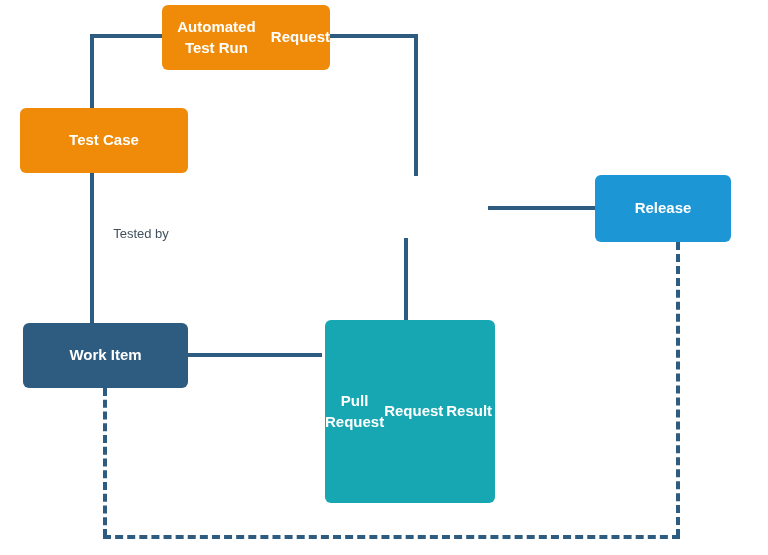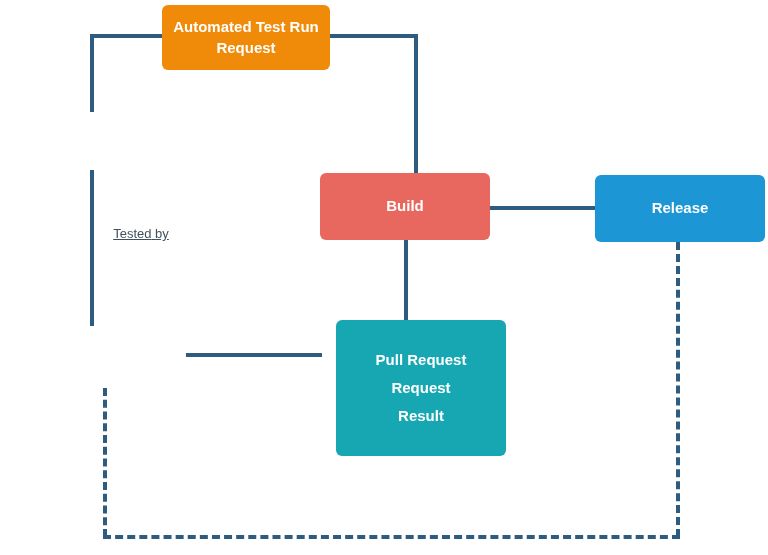--- a/index.html
+++ b/index.html
@@ -14,21 +14,21 @@
     position: relative;
     width: 768px;
     height: 555px;
     background: #ffffff;
     overflow: hidden;
   }
   .node {
     position: absolute;
     border-radius: 6px;
     display: flex;
-    flex-direction: column;
+    flex-direction: row;
     align-items: center;
     justify-content: center;
     color: #ffffff;
     font-weight: bold;
     font-size: 15px;
     line-height: 1.35;
     text-align: center;
     box-sizing: border-box;
     z-index: 3;
   }
@@ -41,29 +41,29 @@
   }
   .n-testcase {
     left: 20px; top: 108px; width: 168px; height: 65px;
     background: #EF8B08;
   }
   .n-build {
     left: 320px; top: 173px; width: 170px; height: 67px;
     background: #E8685F;
   }
   .n-release {
-    left: 595px; top: 175px; width: 170px; height: 67px;
+    left: 595px; top: 175px; width: 136px; height: 67px;
     background: #1C96D4;
   }
   .n-workitem {
     left: 23px; top: 323px; width: 165px; height: 65px;
     background: #2E5C80;
   }
   .n-devgroup {
-    left: 336px; top: 320px; width: 170px; height: 136px;
+    left: 325px; top: 320px; width: 170px; height: 183px;
     background: #17A7B3;
     justify-content: space-around;
     padding: 26px 0;
   }
   .n-devgroup .dev-label {
     display: block;
     width: 100%;
   }
 
   
@@ -109,21 +109,21 @@
   
   .edge-label {
     position: absolute;
     color: #41505E;
     font-size: 13px;
     font-weight: normal;
     line-height: 1.5;
     text-align: center;
     z-index: 2;
   }
-  .lbl-tested { left: 108px; top: 224px; width: 66px; text-decoration: underline; }
+  .lbl-tested { left: 108px; top: 224px; width: 66px; }
 </style>
 </head>
 <body>
 
 <div id="canvas">
 
   <div class="edge h e-atr-left-h"></div>
   <div class="edge v e-atr-left-v"></div>
 
   <div class="edge h e-atr-right-h"></div>
@@ -143,29 +143,32 @@
   <div class="edge-label lbl-tested">
     <span>Tested</span>
     <span class="line2">by</span>
   </div>
 
   <div class="node n-automated">
     <span>Automated Test Run</span>
     <span class="line2">Request</span>
   </div>
 
+  <div class="node n-testcase">
+    <span>Test Case</span>
+  </div>
 
-  <div class="node n-build">
-    <span>Build</span>
-  </div>
 
   <div class="node n-release">
     <span>Release</span>
   </div>
 
+  <div class="node n-workitem">
+    <span>Work Item</span>
+  </div>
 
   <div class="node n-devgroup">
     <span class="dev-label">Pull Request</span>
     <span class="dev-label">Request</span>
     <span class="dev-label">Result</span>
   </div>
 
 </div>
 
 </body></html>

